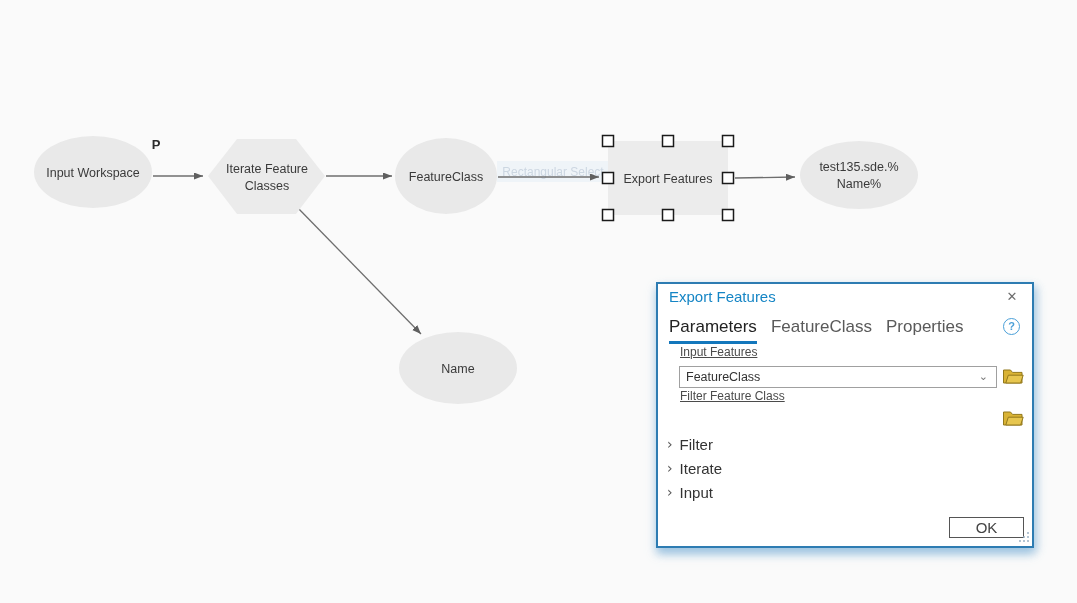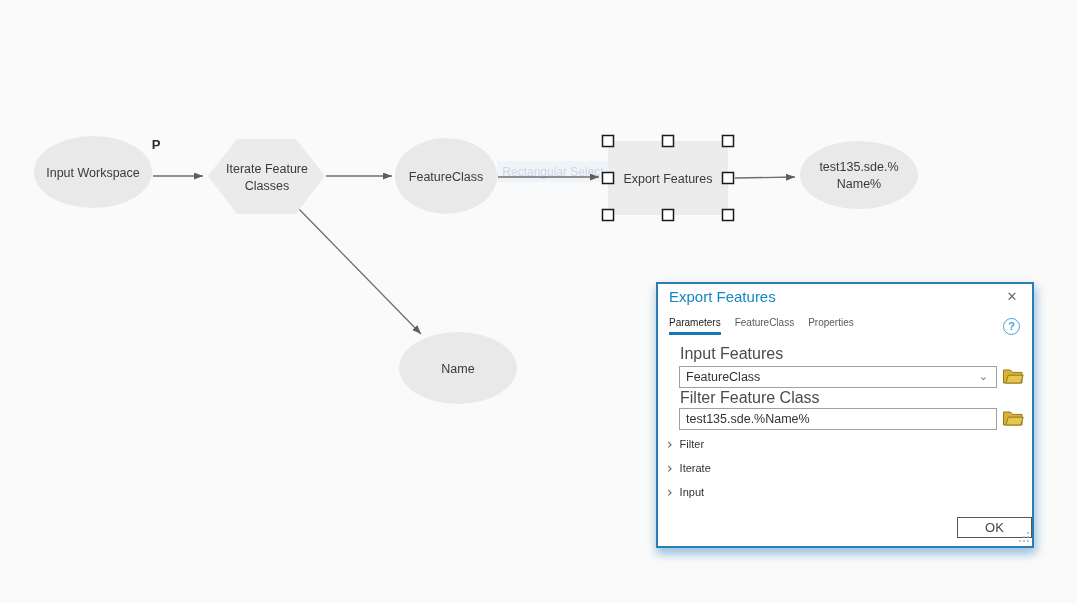--- a/index.html
+++ b/index.html
@@ -35,47 +35,47 @@
   .dlg-title{
     position:absolute;left:11px;top:4px;
     font-size:15px;color:var(--accent-blue);
   }
   .dlg-close{
     position:absolute;right:11px;top:4px;width:18px;height:18px;
     font-size:13px;color:#6d6d6d;text-align:center;line-height:18px;cursor:pointer;
     font-family:"DejaVu Sans",sans-serif;
   }
   .tab-row{position:absolute;left:11px;top:33px;display:flex;gap:14px;}
-  .tab{font-size:10px;color:#5a5a5a;padding-bottom:4px;cursor:pointer;}
+  .tab{font-size:17px;color:#5a5a5a;padding-bottom:4px;cursor:pointer;}
   .tab.active{color:#222;border-bottom:3px solid #1377bc;}
   .help-icon{
     position:absolute;right:12px;top:34px;width:17px;height:17px;border-radius:50%;
     border:1.4px solid #4a9fd8;color:#4a9fd8;font-size:11px;font-weight:bold;
     text-align:center;line-height:15px;cursor:pointer;
   }
-  .fld-label{position:absolute;left:22px;font-size:16px;color:var(--label-gray);}
+  .fld-label{position:absolute;left:22px;font-size:12px;color:var(--label-gray);text-decoration:underline;}
   .fld-input{
     position:absolute;left:21px;width:318px;height:22px;
     border:1px solid var(--input-border);background:#fff;
     display:flex;align-items:center;padding:0 6px;font-size:12.5px;color:#333;
   }
   .combo-chevron{
     margin-left:auto;color:#777;font-size:11px;line-height:10px;
     font-family:"DejaVu Sans",sans-serif;padding-right:2px;cursor:pointer;
   }
   .browse-btn{position:absolute;width:22px;height:18px;cursor:pointer;}
   .section-row{
     position:absolute;left:9px;display:flex;align-items:center;gap:7px;height:20px;cursor:pointer;
   }
   .sec-chevron{font-size:14px;color:#555;line-height:18px;font-family:"DejaVu Sans",sans-serif;}
-  .sec-label{font-size:11px;color:#333;}
+  .sec-label{font-size:15px;color:#333;}
   .ok-btn{
     position:absolute;left:291px;top:233px;width:75px;height:21px;
-    background:#fff;border:1px solid #555;font-size:13px;color:#444;
-    font-family:"Liberation Sans",sans-serif;cursor:pointer;margin-left:8px;
+    background:#fff;border:1px solid #555;font-size:15px;color:#444;
+    font-family:"Liberation Sans",sans-serif;cursor:pointer;
   }
   .resize-grip{
     position:absolute;right:3px;bottom:4px;width:10px;height:10px;
   }
   .resize-grip i{
     position:absolute;width:2px;height:2px;background:#9ab2c6;border-radius:50%;
   }
 </style>
 </head>
 <body>
@@ -164,23 +164,20 @@
       <span class="combo-chevron">⌄</span>
     </div>
     <div class="browse-btn" style="left:344px;top:84px">
       <svg width="22" height="18" viewBox="0 0 22 18">
         <path d="M1.5 2 L8.5 2 L10.5 4.4 L20 4.4 L20 15 L1.5 15 Z" fill="#d9b335" stroke="#93791c" stroke-width="1"></path>
         <path d="M3.8 15 L6.3 7.2 L21.2 7.2 L18.6 15 Z" fill="#e7c64f" stroke="#93791c" stroke-width="1"></path>
       </svg>
     </div>
 
     <div class="fld-label" style="top:105px">Filter Feature Class</div>
-    <div class="fld-input" style="top:124px">
-      <span>test135.sde.%Name%</span>
-    </div>
     <div class="browse-btn" style="left:344px;top:126px">
       <svg width="22" height="18" viewBox="0 0 22 18">
         <path d="M1.5 2 L8.5 2 L10.5 4.4 L20 4.4 L20 15 L1.5 15 Z" fill="#d9b335" stroke="#93791c" stroke-width="1"></path>
         <path d="M3.8 15 L6.3 7.2 L21.2 7.2 L18.6 15 Z" fill="#e7c64f" stroke="#93791c" stroke-width="1"></path>
       </svg>
     </div>
 
     <div class="section-row" style="top:150px">
       <span class="sec-chevron">›</span>
       <span class="sec-label">Filter</span>

